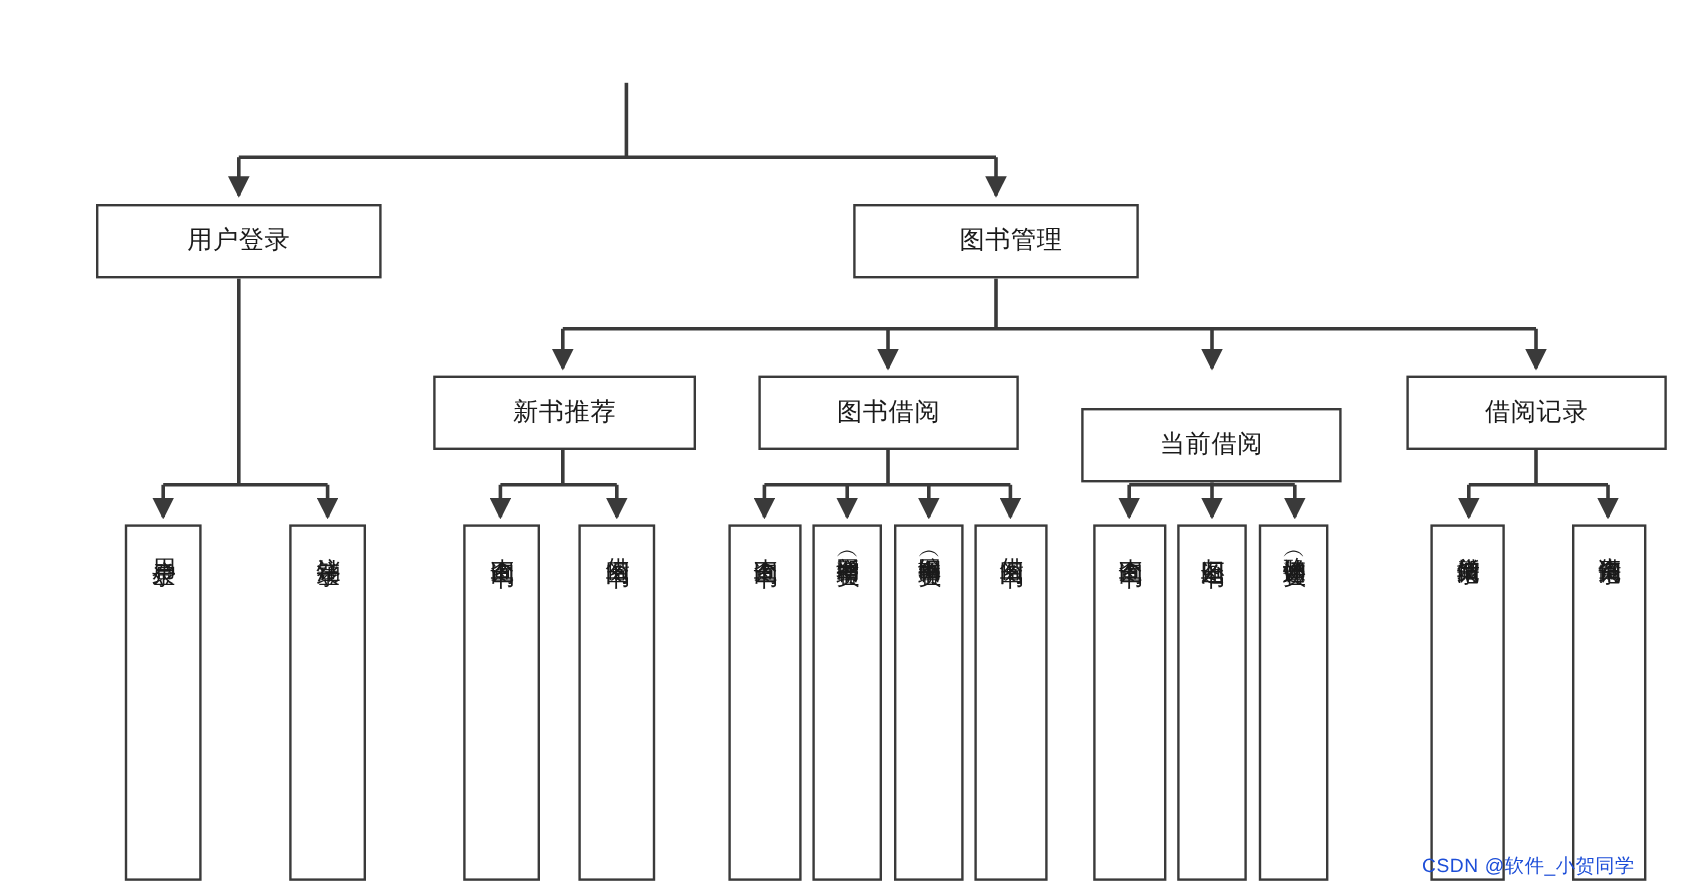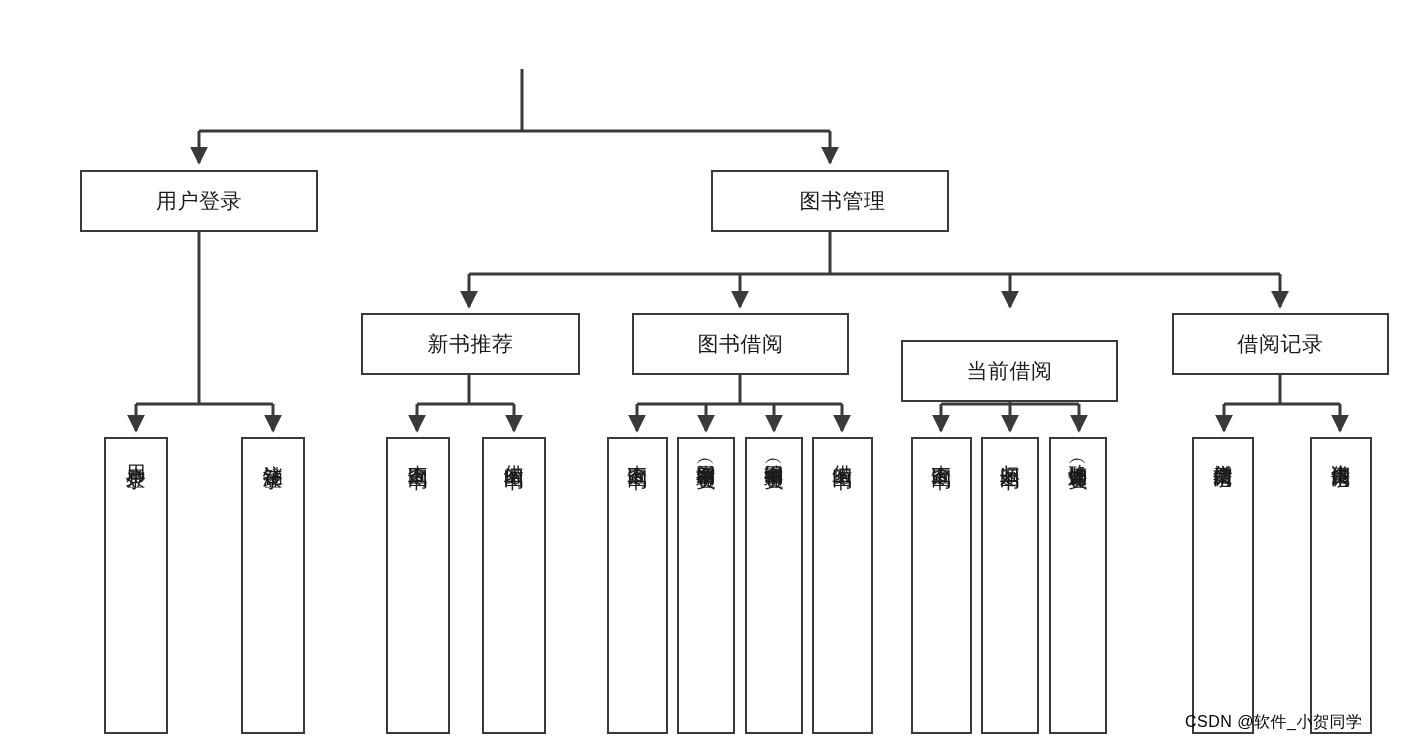--- a/index.html
+++ b/index.html
@@ -51,21 +51,21 @@
     text-orientation:upright;
     font-size:20px;
     line-height:1.12;
     letter-spacing:2px;
   }
   .v-node.tall .lbl{font-size:19px;letter-spacing:1px;}
   #watermark{
     position:absolute;
     left:1185px;top:712px;
     font-size:16px;
-    color:#000000;
+    color:#1d4ed8;
     font-family:"Liberation Sans","DejaVu Sans",sans-serif;
     white-space:nowrap;
     letter-spacing:0.5px;
   }
 </style>
 </head>
 <body>
 
 <div id="diagram">
 

